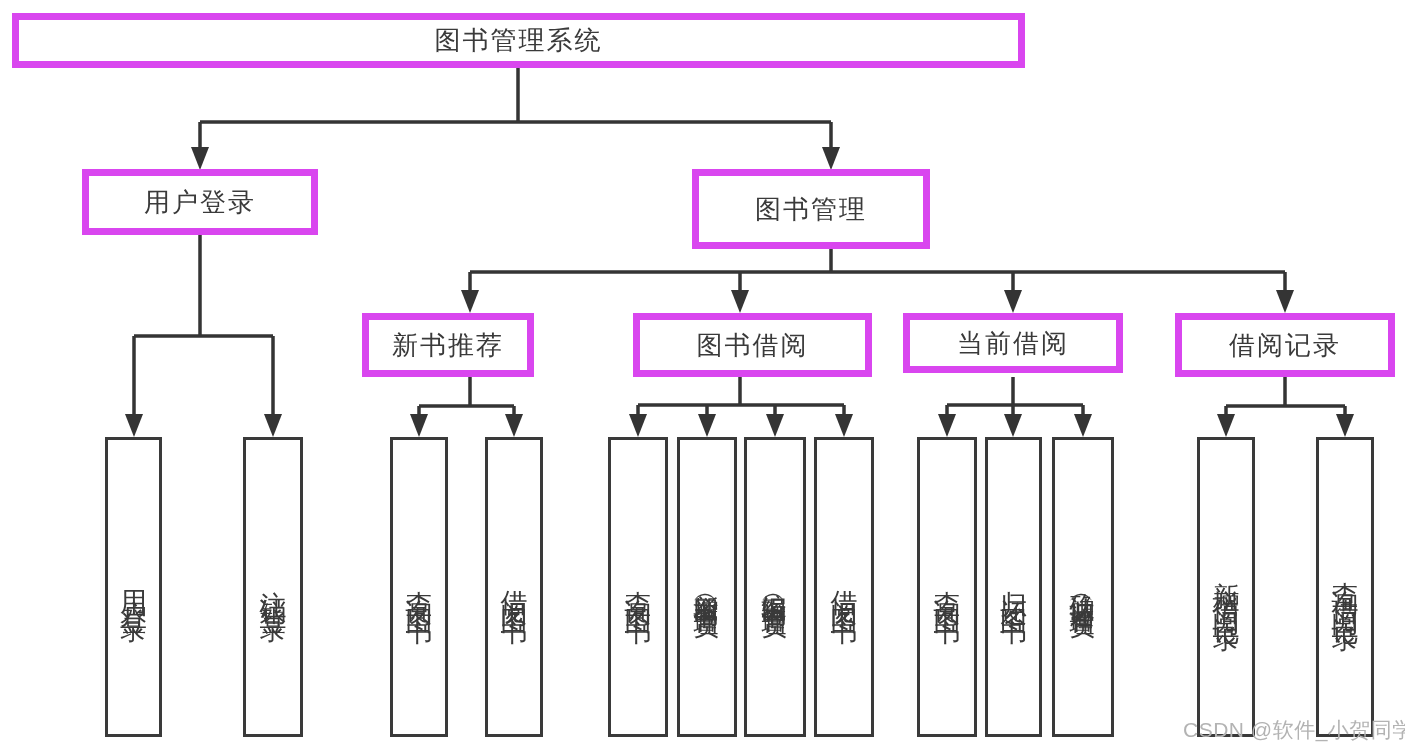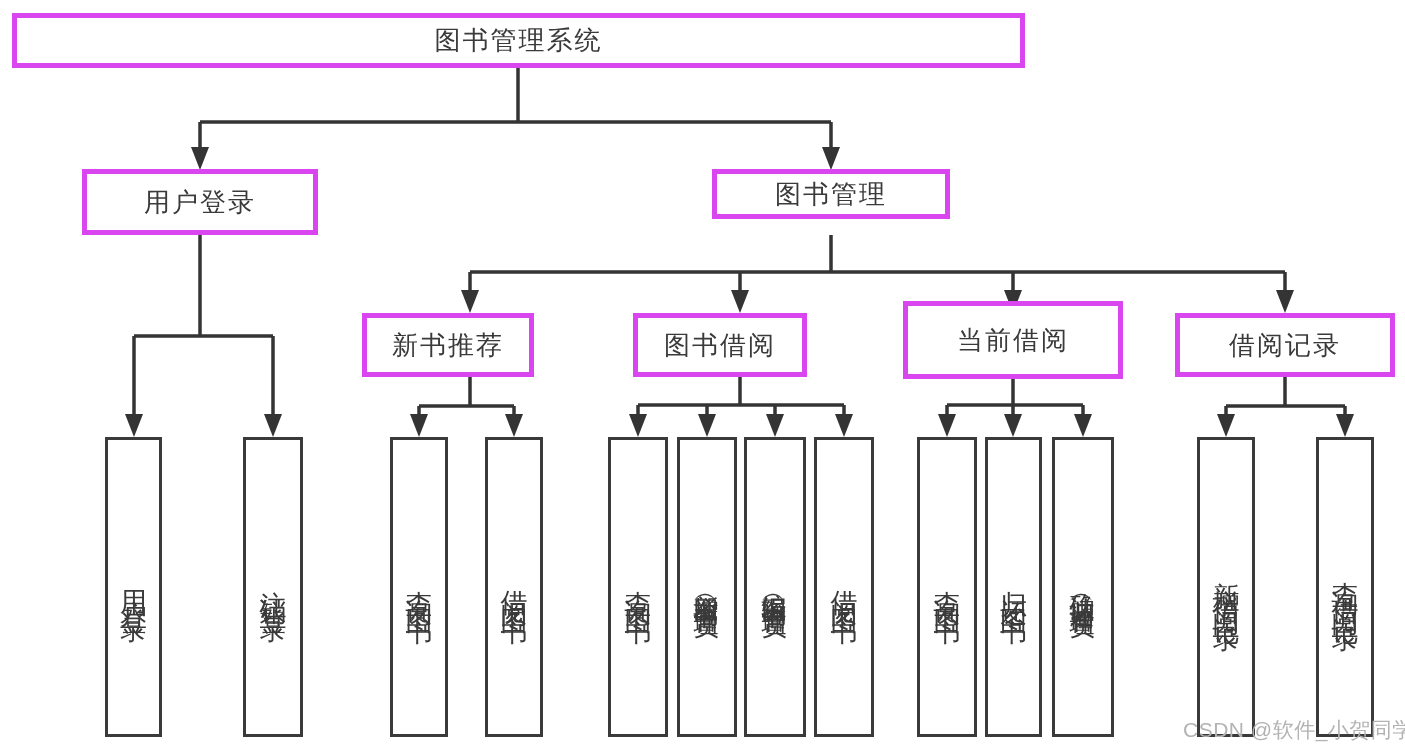--- a/index.html
+++ b/index.html
@@ -3,21 +3,21 @@
 <meta charset="utf-8">
 <style>
   html,body{margin:0;padding:0;background:#ffffff;}
   .canvas{
     position:relative;width:1405px;height:747px;background:#ffffff;
     font-family:"Liberation Sans","DejaVu Sans",sans-serif;overflow:hidden;
   }
   svg.wires{position:absolute;left:0;top:0;z-index:1;}
   .node{
     position:absolute;box-sizing:border-box;background:#ffffff;
-    border:5px solid #d946ef;display:flex;align-items:center;justify-content:center;
+    border:7px solid #d946ef;display:flex;align-items:center;justify-content:center;
     font-size:26px;color:#3a3a3a;letter-spacing:2px;z-index:2;white-space:nowrap;
   }
   .vnode{
     position:absolute;box-sizing:border-box;background:#ffffff;
     border:3px solid #3a3a3a;display:flex;align-items:center;justify-content:center;
     writing-mode:vertical-rl;text-orientation:mixed;
     font-size:27px;color:#3a3a3a;letter-spacing:9px;z-index:2;
   }
   .vnode.tight{font-size:25px;letter-spacing:3px;}
   .watermark{
@@ -73,25 +73,25 @@
       <path d="M1004,414 L1022,414 L1013,437 Z"></path>
       <path d="M1074,414 L1092,414 L1083,437 Z"></path>
       <path d="M1217,414 L1235,414 L1226,437 Z"></path>
       <path d="M1336,414 L1354,414 L1345,437 Z"></path>
     </g>
   </svg>
 
   <div class="node" style="left:12px;top:13px;width:1013px;height:55px">图书管理系统</div>
 
   <div class="node" style="left:82px;top:169px;width:236px;height:66px">用户登录</div>
-  <div class="node" style="left:712px;top:169px;width:238px;height:50px">图书管理</div>
+  <div class="node" style="left:692px;top:169px;width:238px;height:80px">图书管理</div>
 
   <div class="node" style="left:362px;top:313px;width:172px;height:64px">新书推荐</div>
-  <div class="node" style="left:633px;top:313px;width:174px;height:64px">图书借阅</div>
-  <div class="node" style="left:903px;top:301px;width:220px;height:78px">当前借阅</div>
+  <div class="node" style="left:633px;top:313px;width:239px;height:64px">图书借阅</div>
+  <div class="node" style="left:903px;top:313px;width:220px;height:60px">当前借阅</div>
   <div class="node" style="left:1175px;top:313px;width:220px;height:64px">借阅记录</div>
 
   <div class="vnode" style="left:105px;top:437px;width:57px;height:300px">用户登录</div>
   <div class="vnode" style="left:243px;top:437px;width:60px;height:300px">注销登录</div>
 
   <div class="vnode" style="left:390px;top:437px;width:58px;height:300px">查询图书</div>
   <div class="vnode" style="left:485px;top:437px;width:58px;height:300px">借阅图书</div>
 
   <div class="vnode" style="left:608px;top:437px;width:60px;height:300px">查询图书</div>
   <div class="vnode tight" style="left:677px;top:437px;width:60px;height:300px">新增图书（管理员）</div>

